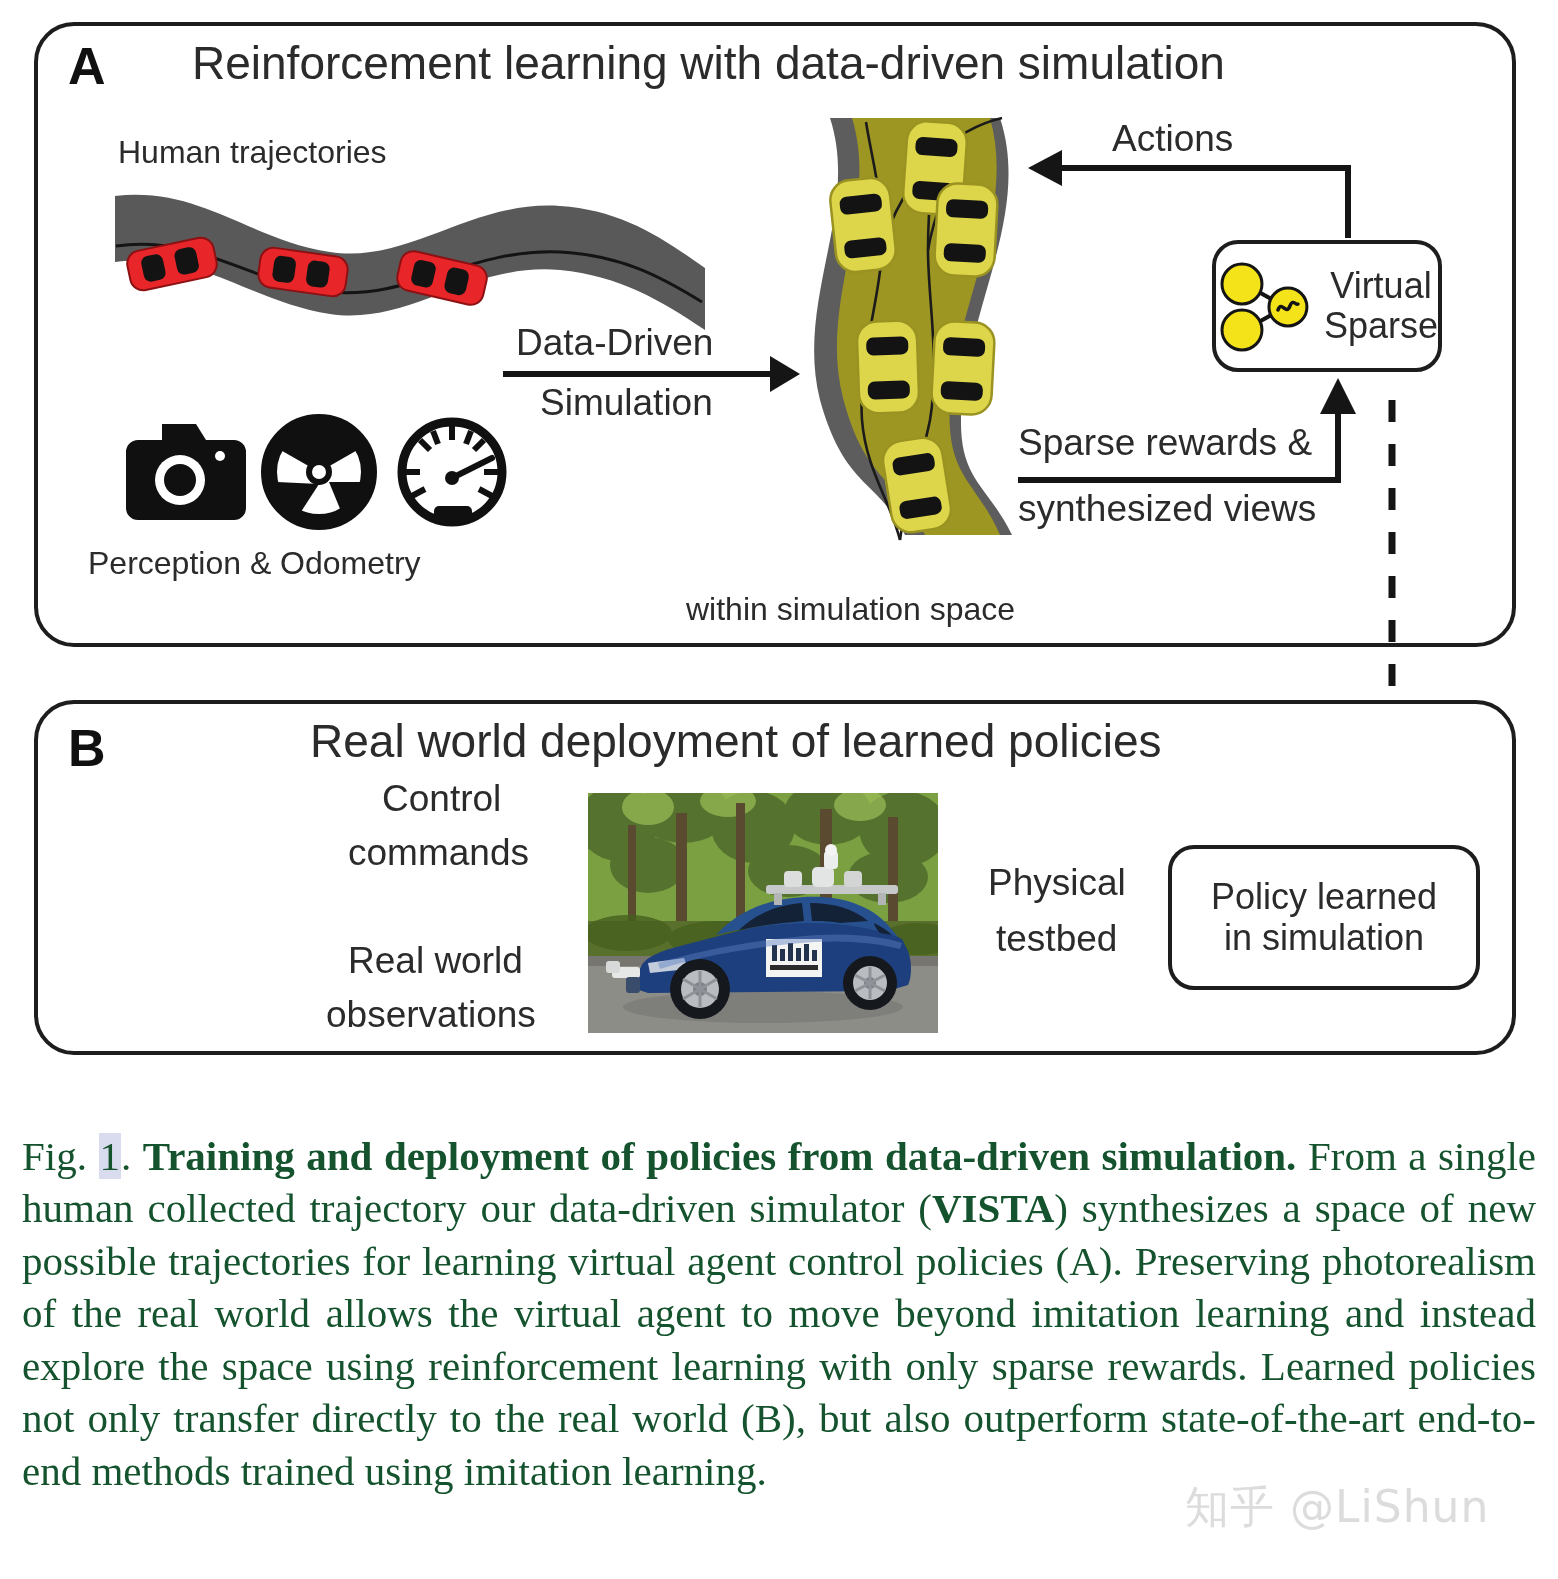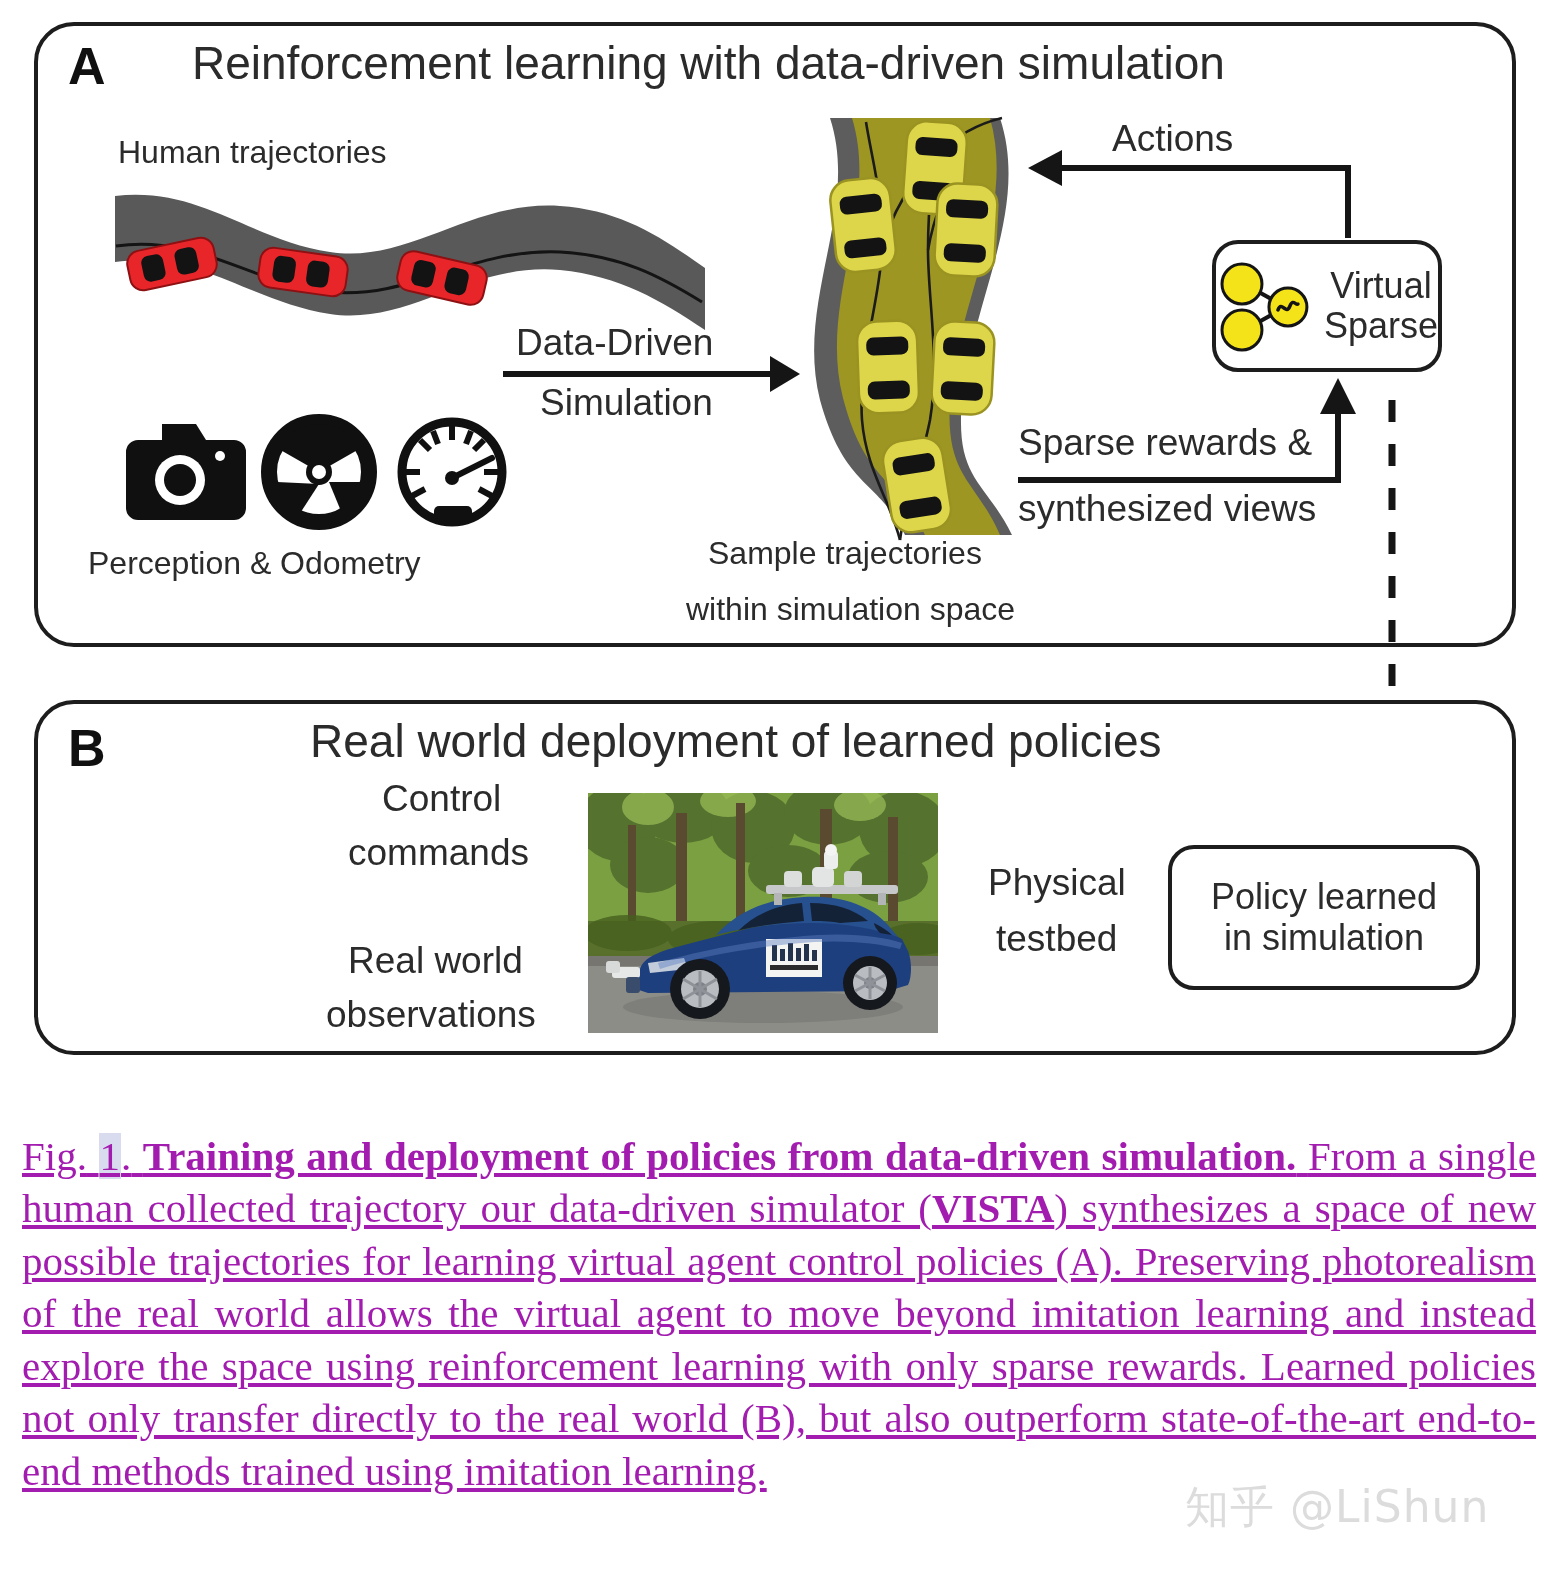--- a/index.html
+++ b/index.html
@@ -60,23 +60,22 @@
   #carphoto{
     position:absolute;left:588px;top:793px;width:350px;height:240px;
     overflow:hidden;background:#5d7a3a;
   }
 
   
   #caption{
     position:absolute;left:22px;top:1130px;width:1514px;
     font-family:"Liberation Serif", serif;
     font-size:41px;line-height:1.28;
-    color:#a21caf;
+    color:#14532d;
     text-align:justify;
-    text-decoration:underline;
   }
   #caption b{font-weight:bold;}
   .fignum{background:#d9dcee;padding:0 1px;}
 
   
   #watermark{
     position:absolute;left:1185px;top:1478px;
     font-size:44px;color:#dcdcdc;letter-spacing:1px;
     font-family:"DejaVu Sans", sans-serif;
     white-space:nowrap;
@@ -273,21 +272,20 @@
   <div class="lbl big" style="left:88px;top:546px;">Perception &amp; Odometry</div>
 
   <div class="lbl" style="left:516px;top:322px;">Data-Driven</div>
   <div class="lbl" style="left:540px;top:382px;">Simulation</div>
 
   <div class="lbl" style="left:1112px;top:118px;">Actions</div>
 
   <div class="lbl" style="left:1018px;top:422px;">Sparse rewards &amp;</div>
   <div class="lbl" style="left:1018px;top:488px;">synthesized views</div>
 
-  <div class="lbl big" style="left:708px;top:536px;">Sample trajectories</div>
   <div class="lbl big" style="left:686px;top:592px;">within simulation space</div>
 
   <div class="rbox" id="virtualAgentBox">
     <svg width="96" height="100" viewBox="0 0 96 100">
       <line x1="32" y1="30" x2="68" y2="50" stroke="#151515" stroke-width="4"></line>
       <line x1="32" y1="72" x2="68" y2="52" stroke="#151515" stroke-width="4"></line>
       <circle cx="26" cy="28" r="20" fill="#f5e31a" stroke="#141414" stroke-width="3"></circle>
       <circle cx="26" cy="74" r="20" fill="#f5e31a" stroke="#141414" stroke-width="3"></circle>
       <circle cx="72" cy="51" r="19" fill="#f5e31a" stroke="#141414" stroke-width="3"></circle>
       <path d="M62,54 C66,44 70,60 74,50 C77,42 80,50 82,48" fill="none" stroke="#141414" stroke-width="3.5" stroke-linecap="round"></path>

